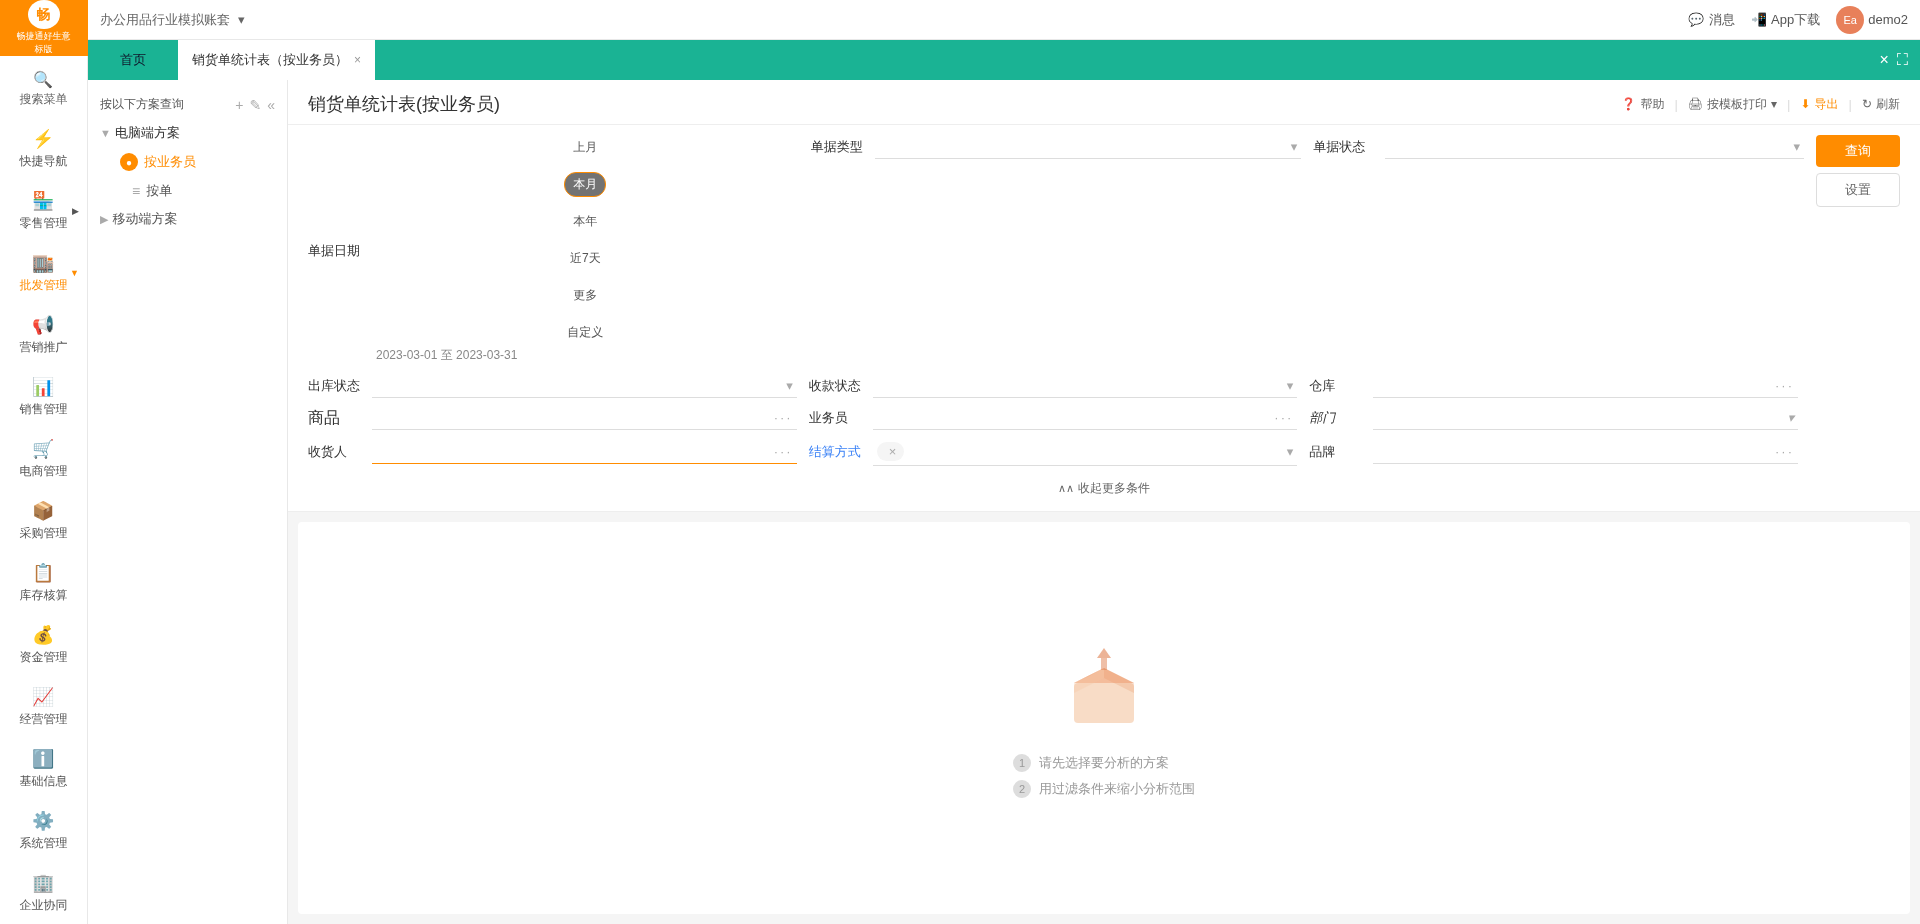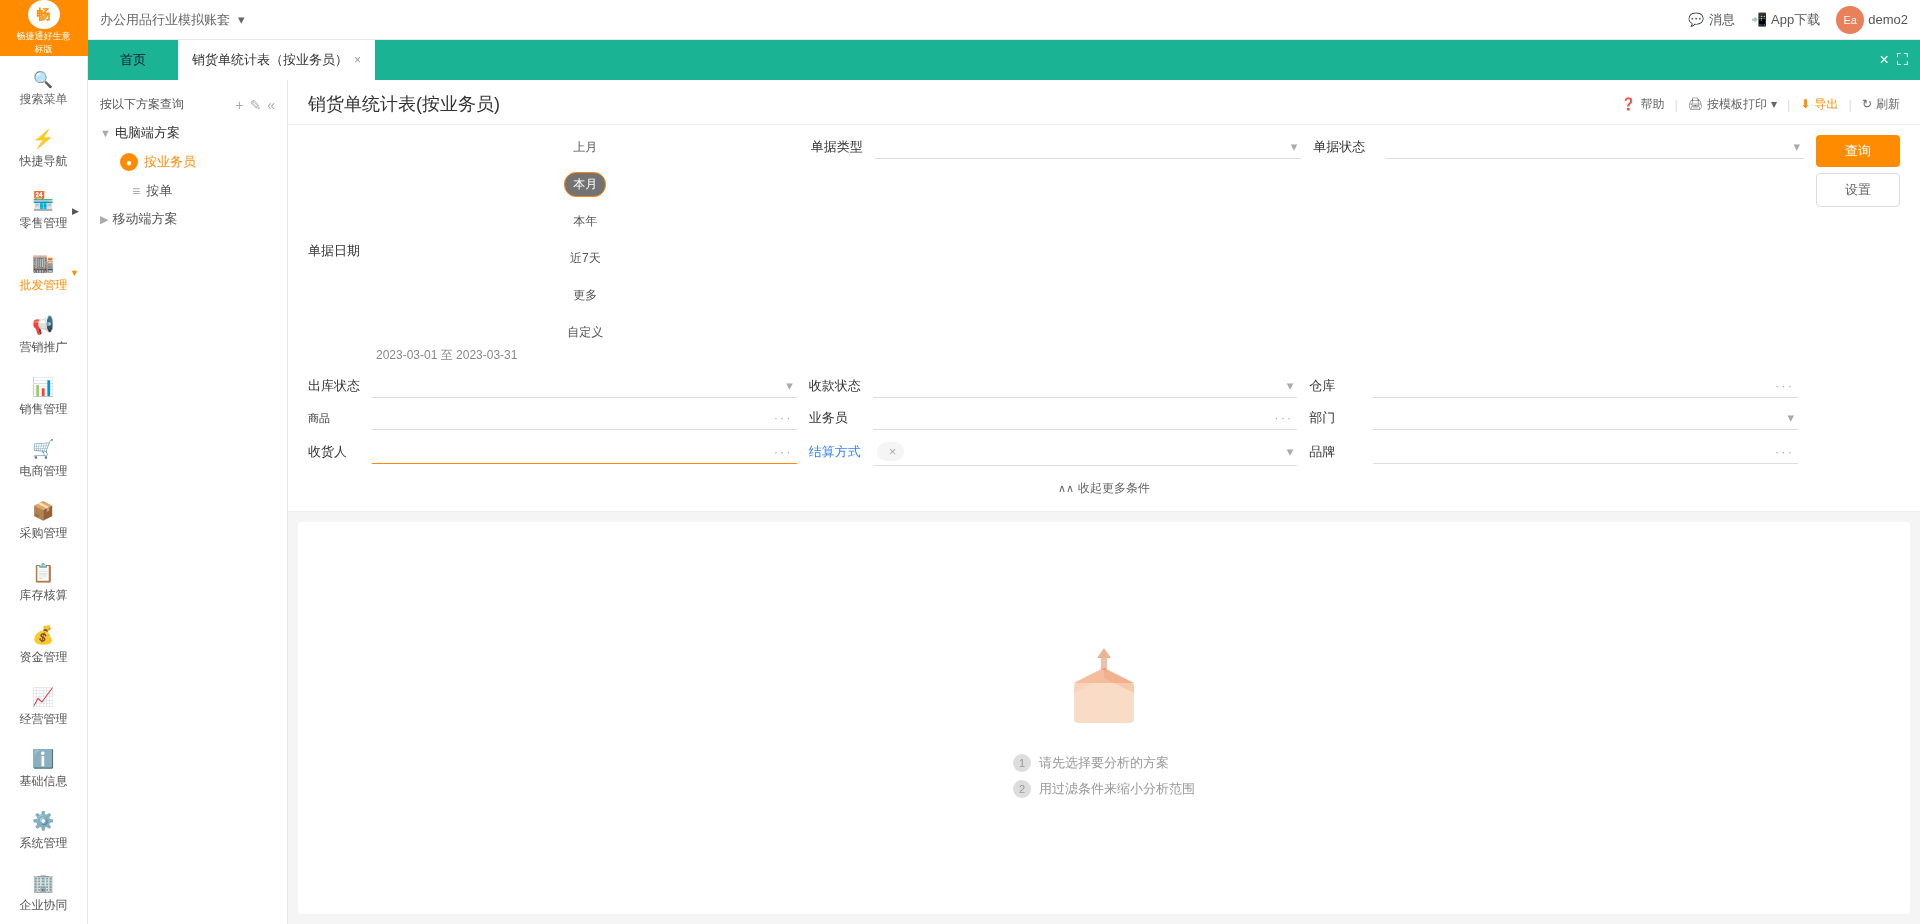--- a/index.html
+++ b/index.html
@@ -314,32 +314,32 @@
             <div style="flex:1;display:flex;align-items:center;justify-content:flex-end;border-bottom:1px solid #ddd;padding:4px 4px;cursor:pointer;">
               <span style="color:#aaa;letter-spacing:2px;">···</span>
             </div>
           </div>
 
           <div style="flex-shrink:0;width:90px;"></div>
         </div>
 
         <div style="display:flex; align-items:center; padding: 8px 20px 0; gap:12px;">
           <div style="display:flex;align-items:center;gap:8px;flex:1;">
-            <span style="font-size:11px;color:#333;white-space:nowrap;min-width:56px;">商品</span>
+            <span style="font-size:16px;color:#333;white-space:nowrap;min-width:56px;">商品</span>
             <div style="flex:1;display:flex;align-items:center;justify-content:flex-end;border-bottom:1px solid #ddd;padding:4px 4px;cursor:pointer;">
               <span style="color:#aaa;letter-spacing:2px;">···</span>
             </div>
           </div>
           <div style="display:flex;align-items:center;gap:8px;flex:1;">
             <span style="font-size:13px;color:#333;white-space:nowrap;min-width:56px;">业务员</span>
             <div style="flex:1;display:flex;align-items:center;justify-content:flex-end;border-bottom:1px solid #ddd;padding:4px 4px;cursor:pointer;">
               <span style="color:#aaa;letter-spacing:2px;">···</span>
             </div>
           </div>
-          <div style="display:flex;align-items:center;gap:8px;flex:1;">
+          <div style="display:flex;align-items:center;gap:8px;flex:1;font-style:italic;">
             <span style="font-size:13px;color:#333;white-space:nowrap;min-width:56px;">部门</span>
             <div style="flex:1;display:flex;align-items:center;justify-content:space-between;border-bottom:1px solid #ddd;padding:4px 4px;cursor:pointer;">
               <span></span>
               <span style="color:#aaa;">▾</span>
             </div>
           </div>
 
           <div style="flex-shrink:0;width:90px;"></div>
         </div>
 

